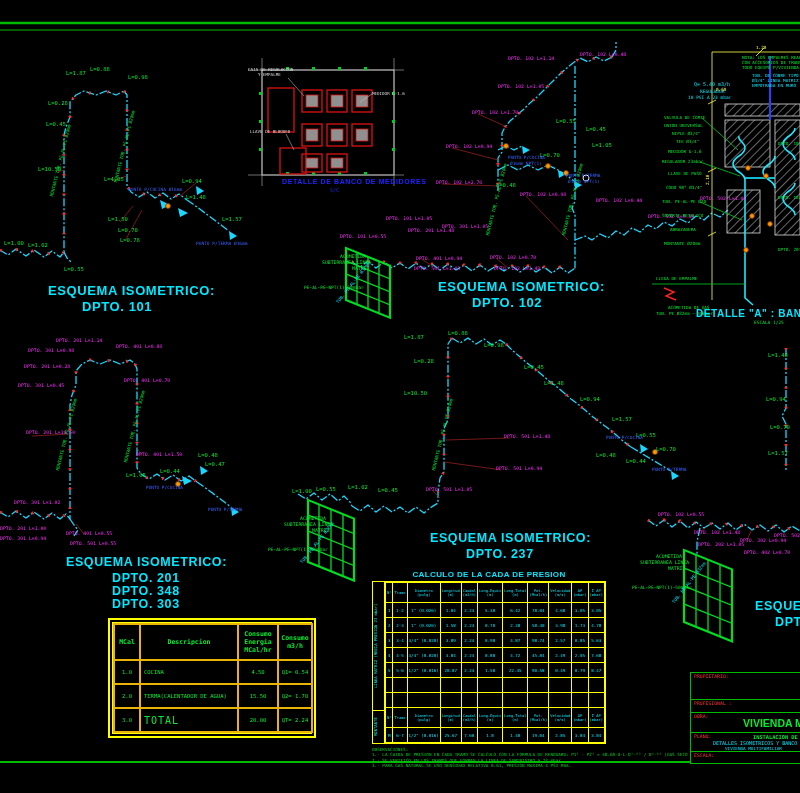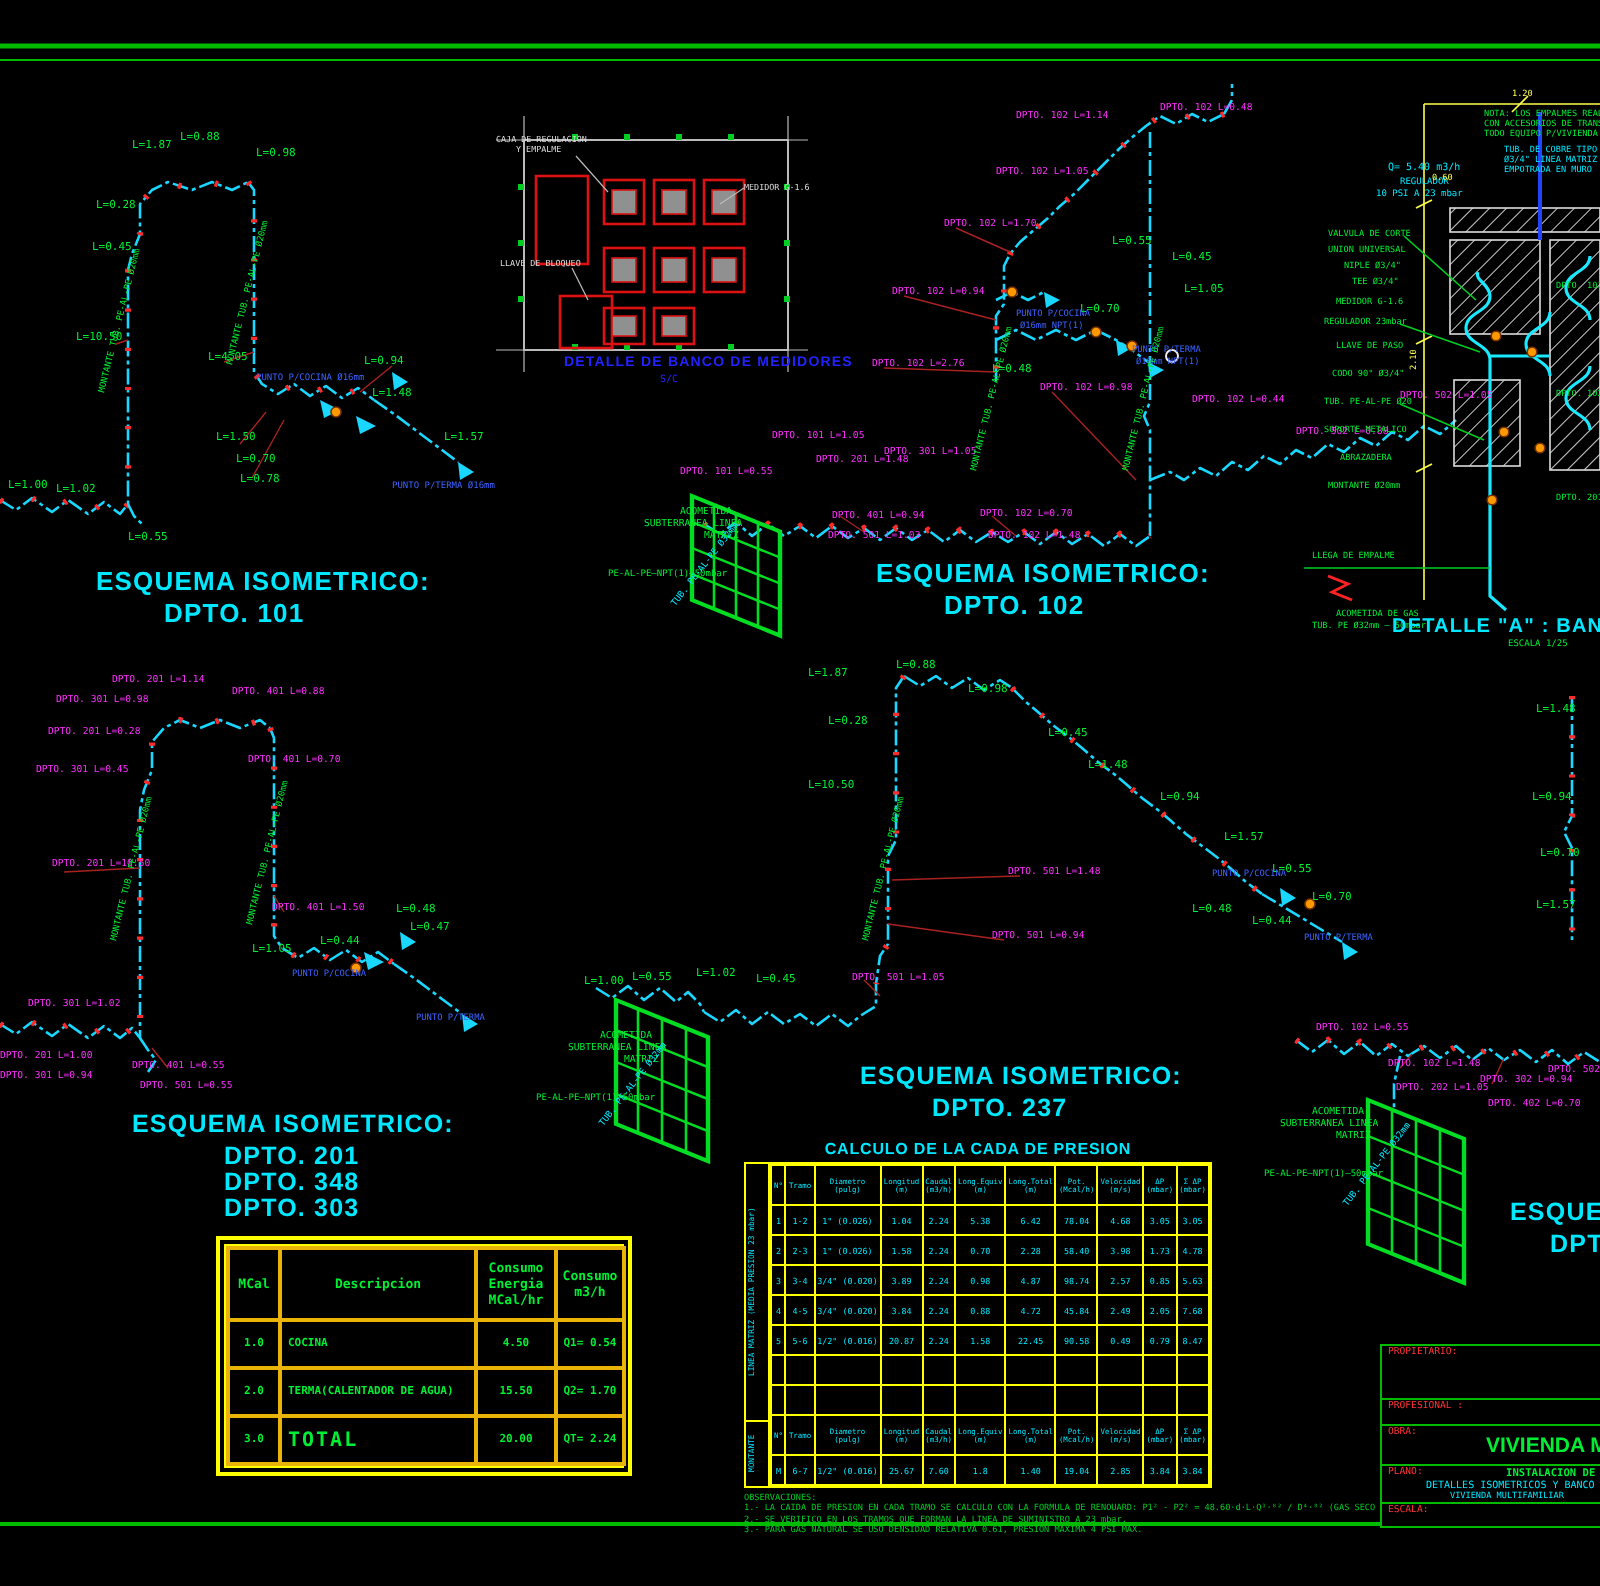--- a/index.html
+++ b/index.html
@@ -34,21 +34,21 @@
   .c-bl{color:#2222ff}.c-w{color:#dddddd}.c-y{color:#ffff4d}
   .anno[data-name="diagram-title"],.anno[data-name="diagram-subtitle"]{
         font-family:"Liberation Sans",sans-serif;font-weight:bold;letter-spacing:.6px;}
   
   #consumption-table{position:absolute;left:112px;top:622px;width:198px;
         border:1px solid #ffff00;outline:2px solid #ffff00;outline-offset:2px;background:#000;}
   #consumption-table table{width:100%;border-collapse:collapse;table-layout:fixed;}
   #consumption-table th,#consumption-table td{border:2px solid #eab308;color:#00ee33;
         font-family:"DejaVu Sans Mono",monospace;white-space:pre-line;overflow:hidden;}
   #consumption-table th{font-size:6.5px;font-weight:bold;height:32px;}
-  #consumption-table td{font-size:5.5px;height:20px;text-align:center;font-weight:bold;}
+  #consumption-table td{font-size:5.5px;height:20px;text-align:center;}
   #consumption-table td:nth-child(2){text-align:left;padding-left:3px;}
   #consumption-table col.c1{width:26px}#consumption-table col.c2{width:98px}
   #consumption-table col.c3{width:40px}#consumption-table col.c4{width:34px}
   #consumption-table tr:last-child td:nth-child(2){font-size:10px;letter-spacing:1px;}
   
   #pressure-table{position:absolute;left:372px;top:570px;width:234px;}
   .pt-title{color:#00e8ff;font:bold 8px "Liberation Sans",sans-serif;text-align:center;
         letter-spacing:.4px;margin-bottom:2px;}
   .pt-wrap{display:flex;border:1.5px solid #ffff00;background:#000;}
   .pt-side{width:11px;border-right:1px solid #ffff00;display:flex;flex-direction:column;}

